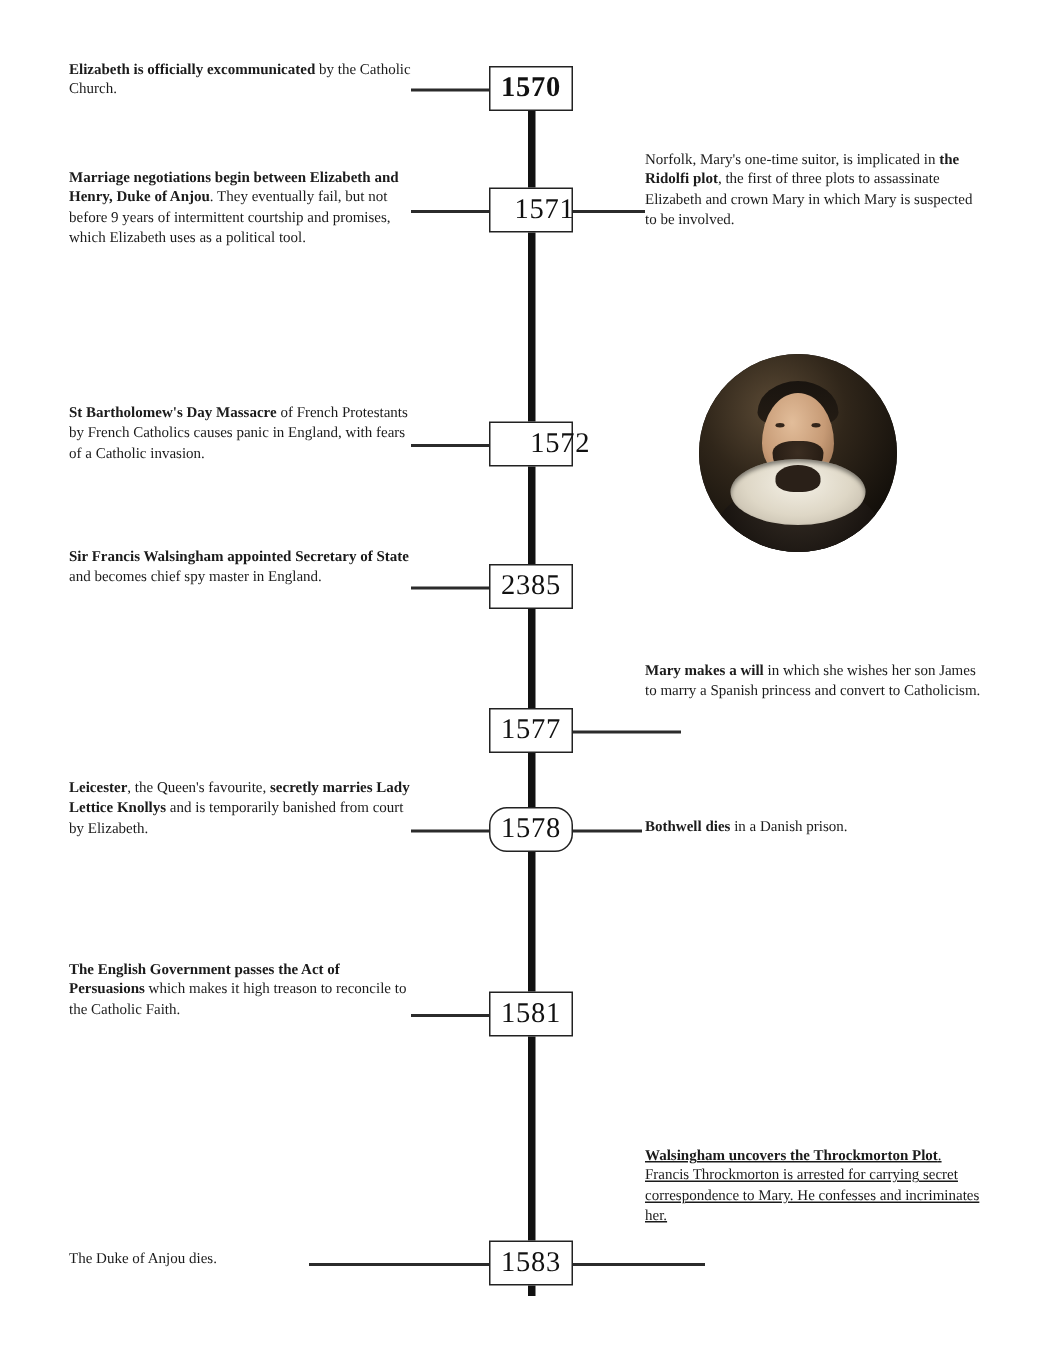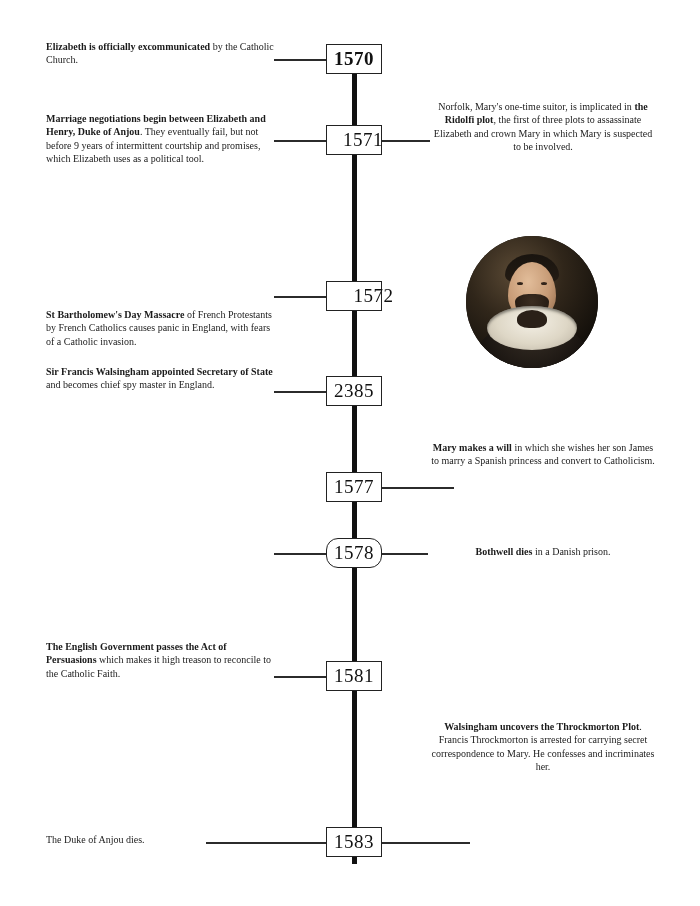--- a/index.html
+++ b/index.html
@@ -61,21 +61,21 @@
     position: absolute;
     font-size: 10px;
     line-height: 1.33;
   }
   .entry.left {
     text-align: left;
     width: 228px;
     left: 46px;
   }
   .entry.right {
-    text-align: center;
+    text-align: left;
     width: 226px;
     left: 430px;
   }
   .entry b, .entry strong { font-weight: bold; }
 
   
   .portrait-wrap {
     position: absolute;
     left: 466px;
     top: 236px;
@@ -207,29 +207,30 @@
   <div class="conn" style="left:274px; top:391px; width:52px;"></div>
   <div class="conn" style="left:382px; top:487px; width:72px;"></div>
   <div class="conn" style="left:274px; top:553px; width:52px;"></div>
   <div class="conn" style="left:382px; top:553px; width:46px;"></div>
   <div class="conn" style="left:274px; top:676px; width:52px;"></div>
   <div class="conn" style="left:206px; top:842px; width:120px;"></div>
   <div class="conn" style="left:382px; top:842px; width:88px;"></div>
 
   <div class="entry left" style="top:40px;"><b>Elizabeth is officially excommunicated</b> by the Catholic Church.</div>
   <div class="entry left" style="top:112px;"><b>Marriage negotiations begin between Elizabeth and Henry, Duke of Anjou</b>. They eventually fail, but not before 9 years of intermittent courtship and promises, which Elizabeth uses as a political tool.</div>
-  <div class="entry left" style="top:269px;margin-top:39px;"><b>St Bartholomew's Day Massacre</b> of French Protestants by French Catholics causes panic in England, with fears of a Catholic invasion.</div>
+  <div class="entry left" style="top:269px;"><b>St Bartholomew's Day Massacre</b> of French Protestants by French Catholics causes panic in England, with fears of a Catholic invasion.</div>
   <div class="entry left" style="top:365px;"><b>Sir Francis Walsingham appointed Secretary of State</b> and becomes chief spy master in England.</div>
+  <div class="entry left" style="top:519px;"><b>Leicester</b>, the Queen's favourite, <b>secretly marries Lady Lettice Knollys</b> and is temporarily banished from court by Elizabeth.</div>
   <div class="entry left" style="top:640px;"><b>The English Government passes the Act of Persuasions</b> which makes it high treason to reconcile to the Catholic Faith.</div>
   <div class="entry left" style="top:833px;">The Duke of Anjou dies.</div>
 
   <div class="entry right" style="top:100px;">Norfolk, Mary's one-time suitor, is implicated in <b>the Ridolfi plot</b>, the first of three plots to assassinate Elizabeth and crown Mary in which Mary is suspected to be involved.</div>
   <div class="entry right" style="top:441px;"><b>Mary makes a will</b> in which she wishes her son James to marry a Spanish princess and convert to Catholicism.</div>
   <div class="entry right" style="top:545px;"><b>Bothwell dies</b> in a Danish prison.</div>
-  <div class="entry right" style="top:720px;"><b>Walsingham uncovers the Throckmorton Plot</b>. Francis Throckmorton is arrested for carrying secret correspondence to Mary. He confesses and incriminates her.</div>
+  <div class="entry right" style="top:764px;text-decoration:underline;"><b>Walsingham uncovers the Throckmorton Plot</b>. Francis Throckmorton is arrested for carrying secret correspondence to Mary. He confesses and incriminates her.</div>
 
   <div class="portrait-wrap">
     <div class="portrait">
       <div class="bg"></div>
       <div class="body"></div>
       <div class="hat"></div>
       <div class="head"></div>
       <div class="eye l"></div>
       <div class="eye r"></div>
       <div class="beard"></div>

